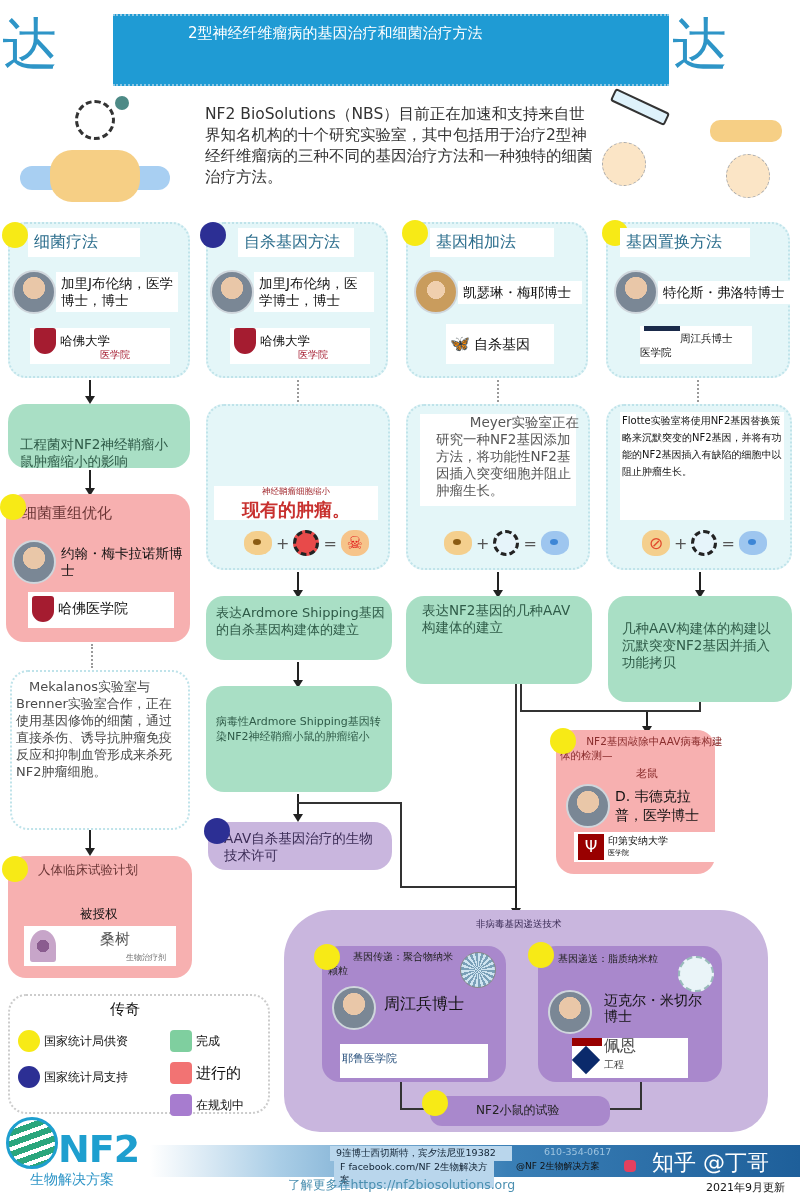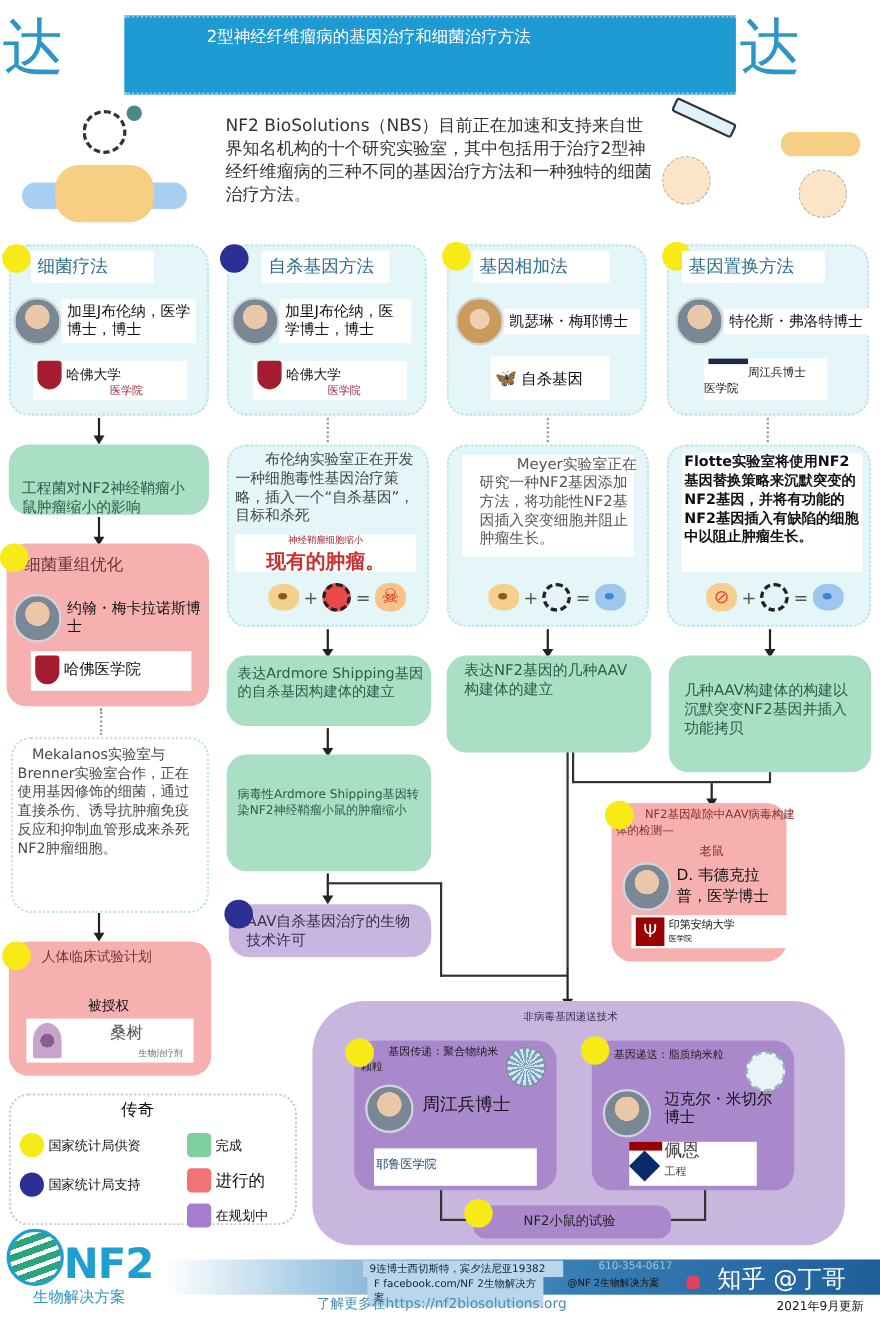--- a/index.html
+++ b/index.html
@@ -174,21 +174,20 @@
   <div class="abs" style="left:72px; top:50px; font-size:12.5px; color:#111;">被授权</div>
   <div class="inst" style="left:16px; top:70px; width:152px; height:40px;padding-left:44px;">
     <div class="abs" style="left:6px; top:4px; width:26px; height:32px; border-radius:50% 50% 10% 10%; background:radial-gradient(circle,#8a5c8f 0 30%, #c7a5c9 31%);"></div>
     <div class="abs" style="left:76px; top:4px; font-size:15px; color:#555;">桑树</div>
     <div class="abs" style="left:102px; top:26px; font-size:8px; color:#666;">生物治疗剂</div>
   </div>
 </div>
 <div class="dot dot-yellow" style="left:2px; top:856px;"></div>
 
 <div class="card card-blue" style="left:206px; top:404px; width:184px; height:166px;">
-  <div class="body-text" style="left:6px; top:4px; width:170px; font-size:13.5px; color:#444; text-indent:2em;">布伦纳实验室正在开发一种细胞毒性基因治疗策略，插入一个“自杀基因”，目标和杀死</div>
   <div class="abs" style="left:6px; top:80px; width:164px; height:34px; background:#fff; text-align:center;">
     <div style="font-size:8.5px; color:#a0262b;">神经鞘瘤细胞缩小</div>
     <div style="font-size:18px; color:#c8312f; font-weight:bold;">现有的肿瘤。</div>
   </div>
   <div class="formula" style="left:36px; top:124px;">
     <div class="cell"></div>
     <span>+</span>
     <div class="virus red"></div>
     <span>=</span>
     <div class="skull">☠</div>
@@ -230,21 +229,21 @@
 
 <div class="card card-green" style="left:406px; top:596px; width:186px; height:88px;">
   <div class="body-text" style="left:16px; top:6px; width:160px; color:#2f5b48; font-size:13.5px;">表达NF2基因的几种AAV构建体的建立</div>
 </div>
 
 <div class="line-v" style="left:515px; top:684px; height:196px;"></div>
 <div class="arrow-v" style="left:515px; top:880px; height:30px;"></div>
 
 <div class="card card-blue" style="left:606px; top:404px; width:186px; height:166px;">
   <div class="abs" style="left:12px; top:6px; width:164px; height:108px; background:#fff;"></div>
-  <div class="body-text bold" style="left:14px; top:6px; width:162px; font-size:13px;font-weight:bold;">Flotte实验室将使用NF2基因替换策略来沉默突变的NF2基因，并将有功能的NF2基因插入有缺陷的细胞中以阻止肿瘤生长。</div>
+  <div class="body-text bold" style="left:14px; top:6px; width:162px; font-size:10px;">Flotte实验室将使用NF2基因替换策略来沉默突变的NF2基因，并将有功能的NF2基因插入有缺陷的细胞中以阻止肿瘤生长。</div>
   <div class="formula" style="left:34px; top:124px;">
     <div class="noentry">⊘</div>
     <span>+</span>
     <div class="virus"></div>
     <span>=</span>
     <div class="cell blue"></div>
   </div>
 </div>
 <div class="arrow-v" style="left:699px; top:572px; height:20px;"></div>
 

